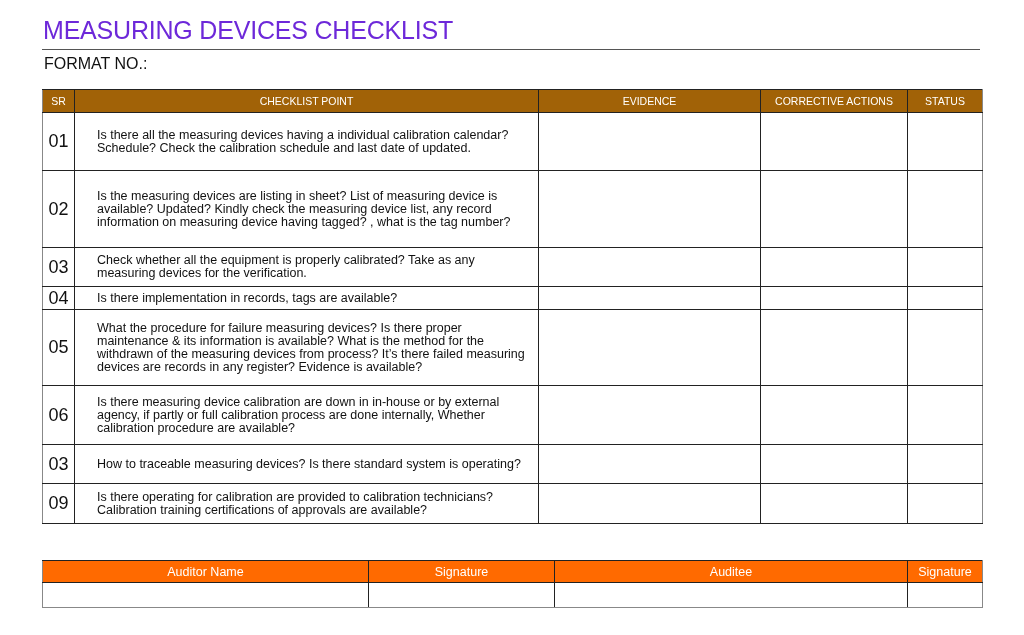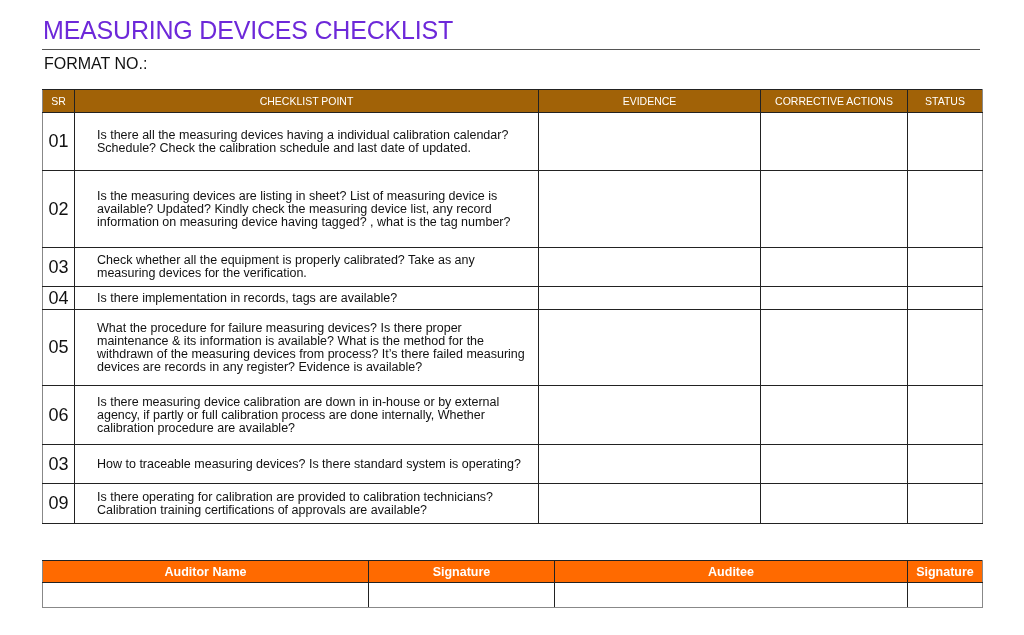--- a/index.html
+++ b/index.html
@@ -15,21 +15,21 @@
     .main th { background: #a16207; color: #ffffff; font-weight: normal; font-size: 10.5px;
                height: 22px; text-align: center; }
     .main td.sr { text-align: center; font-size: 18px; }
     .main td.point { font-size: 12.5px; line-height: 13px; padding: 1px 5px 1px 22px; vertical-align: middle; }
     .main td.blank { background: #fff; }
     .main tr td:first-child, .main tr th:first-child { border-left: 1px solid #888; }
     .main tr td:last-child, .main tr th:last-child { border-right: 1px solid #888; margin-top: 14px; }
     .main td.evidence { border-left: 1px solid #888; }
     .foot { left: 42px; top: 560px; width: 940px; }
     .foot td, .foot th { border: 1px solid #222; padding: 0; }
-    .foot th { background: #ff6a00; color: #fff; font-weight: bold; font-size: 12.5px;
+    .foot th { background: #ff6a00; color: #fff; font-weight: normal; font-size: 12.5px;
                height: 21px; text-align: center; }
     .foot td { height: 24px; }
     .foot tr td:first-child, .foot tr th:first-child { border-left: 1px solid #888; }
     .foot tr td:last-child, .foot tr th:last-child { border-right: 1px solid #888; }
     .foot tr:last-child td { border-bottom: 1px solid #888; }
   </style>
 </head>
 <body>
 
 <div class="title">MEASURING DEVICES CHECKLIST</div>

